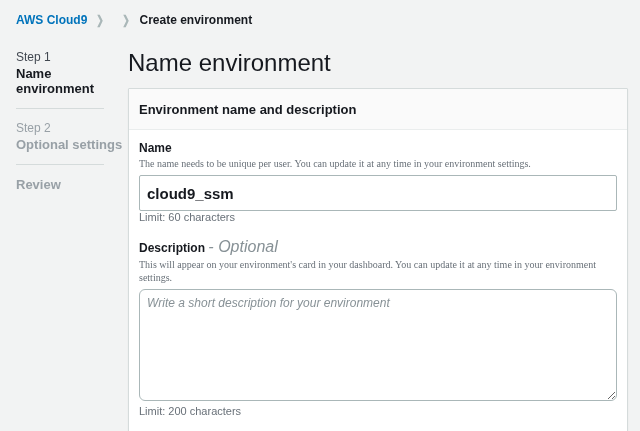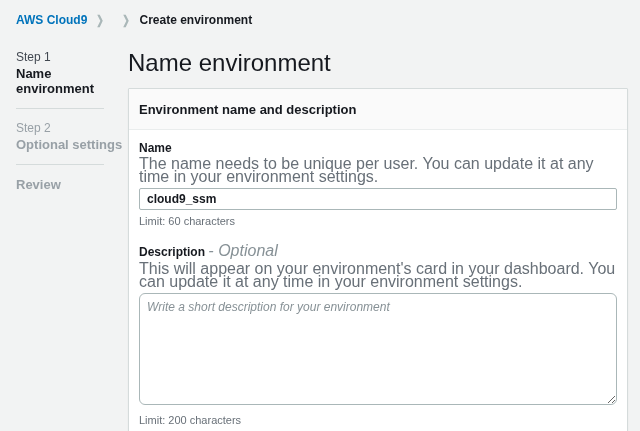--- a/index.html
+++ b/index.html
@@ -44,34 +44,34 @@
     border-bottom:1px solid #eaeded;
     padding:13px 10px 12px 10px;
     font-size:13px;
     font-weight:700;
     color:#16191f;
   }
   .card-body { padding:11px 10px 16px 10px; }
 
   .field-label { font-size:12px; font-weight:700; color:#16191f; }
   .optional-tag { font-size:16px; font-weight:400; font-style:italic; color:#879196; }
-  .field-help { font-size:16px; color:#687078; margin:2px 0 5px 0; line-height:13px; }
+  .field-help { font-size:10px; color:#687078; margin:2px 0 5px 0; line-height:13px;font-family:Liberation Serif, serif; }
   .text-input {
     width:100%;
-    height:22px;
+    height:36px;
     border:1px solid #aab7b8;
     border-radius:2px;
     background:#fff;
     padding:0 7px;
     font-family:"Liberation Sans", sans-serif;
-    font-size:12px;
+    font-size:15px;
     font-weight:700;
     color:#16191f;
   }
-  .limit-note { font-size:11px; color:#687078; margin-top:5px; }
+  .limit-note { font-size:11px; color:#687078; }
   .desc-section { margin-top:15px; }
   .desc-textarea {
     width:100%;
     height:112px;
     border:1px solid #aab7b8;
     border-radius:6px;
     background:#fff;
     padding:6px 7px;
     font-family:"Liberation Sans", sans-serif;
     font-size:12px;

